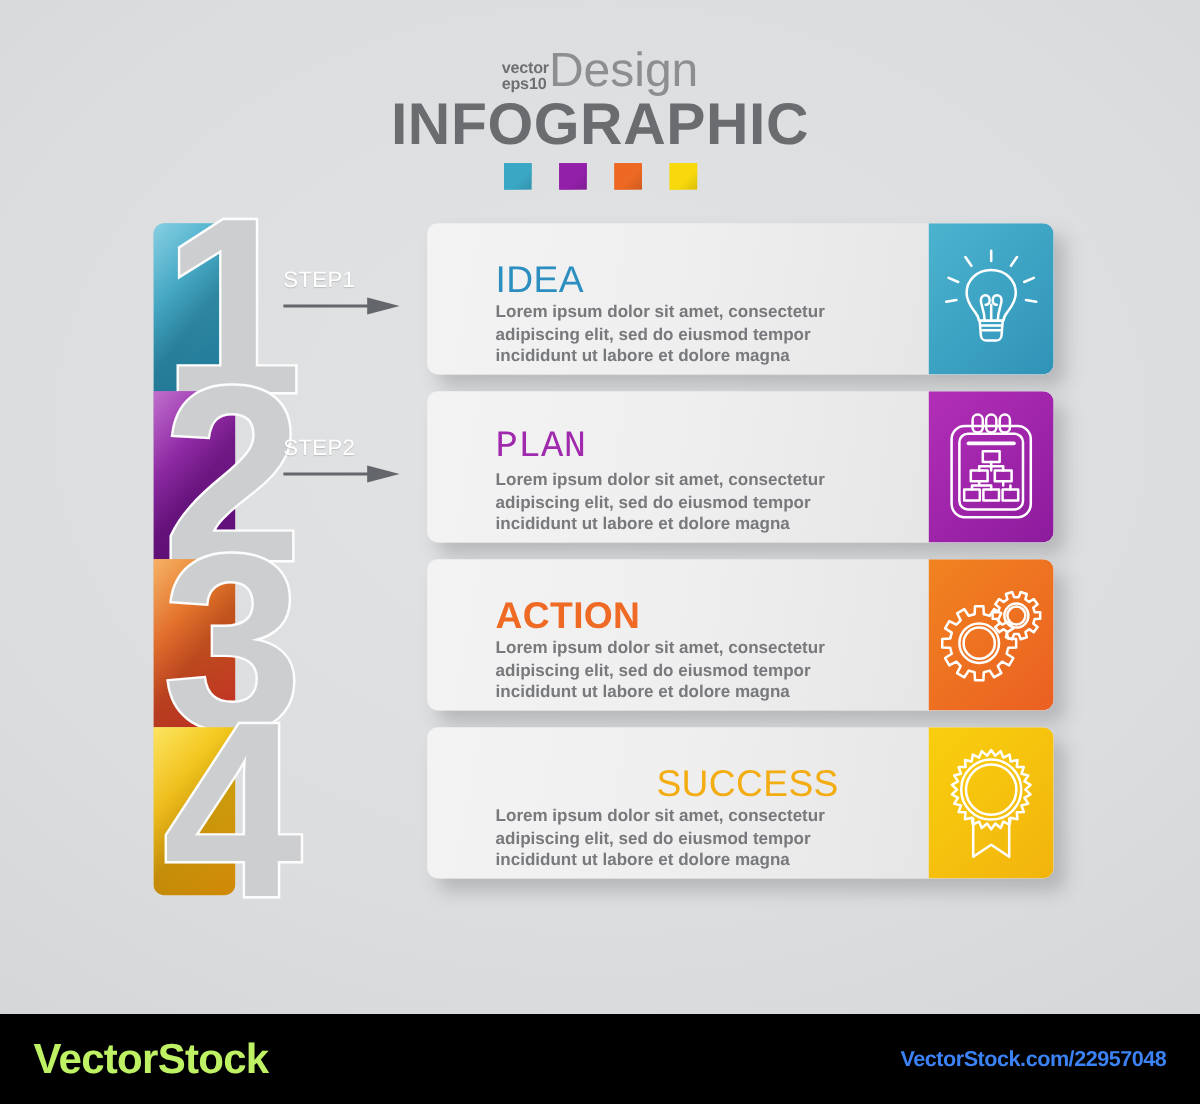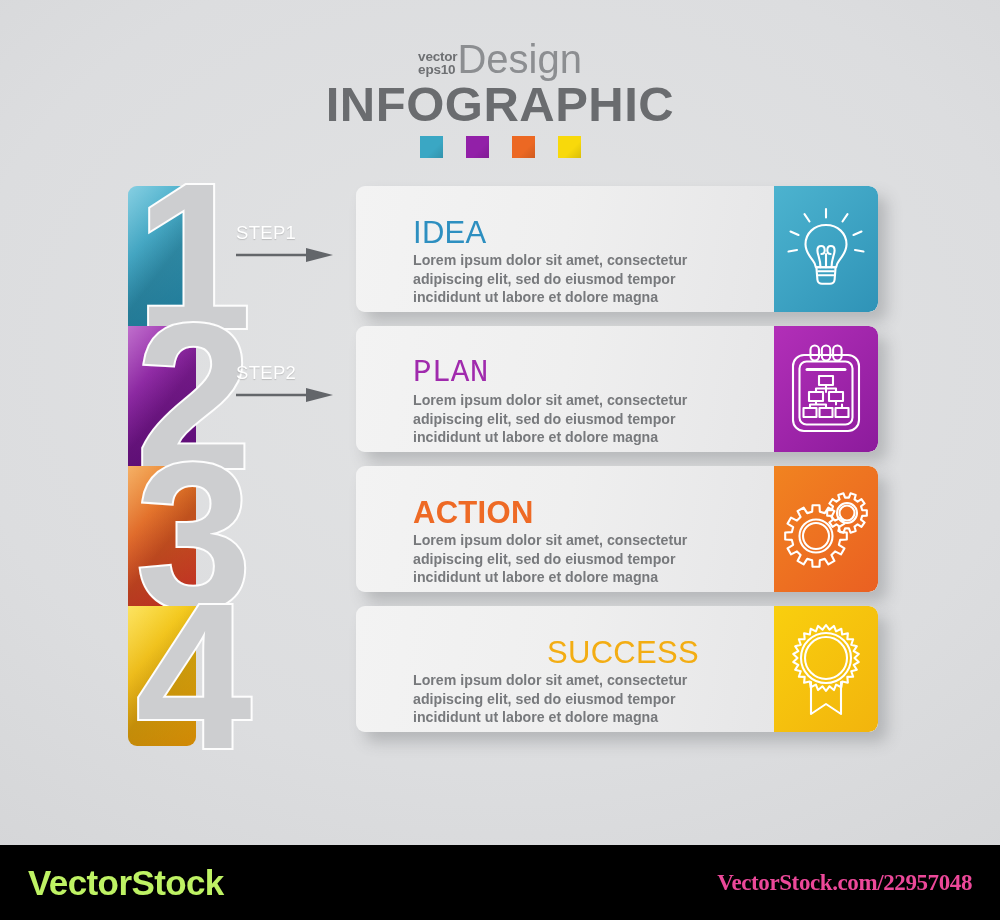--- a/index.html
+++ b/index.html
@@ -170,25 +170,24 @@
     justify-content: space-between;
     padding: 0 28px;
   }
   #brand-name {
     color: #bef264;
     font-size: 35px;
     font-weight: bold;
     letter-spacing: -0.6px;
   }
   #brand-url {
-    color: #ec4899;
-    font-size: 23px;
+    color: #3b82f6;
+    font-size: 18px;
     font-weight: bold;
     letter-spacing: -0.4px;
-    font-family: Liberation Serif, serif;
   }
 </style>
 </head>
 <body>
 
 <div id="canvas">
 
   <div id="header">
     <div class="design-line">
       <div class="eps-block">

